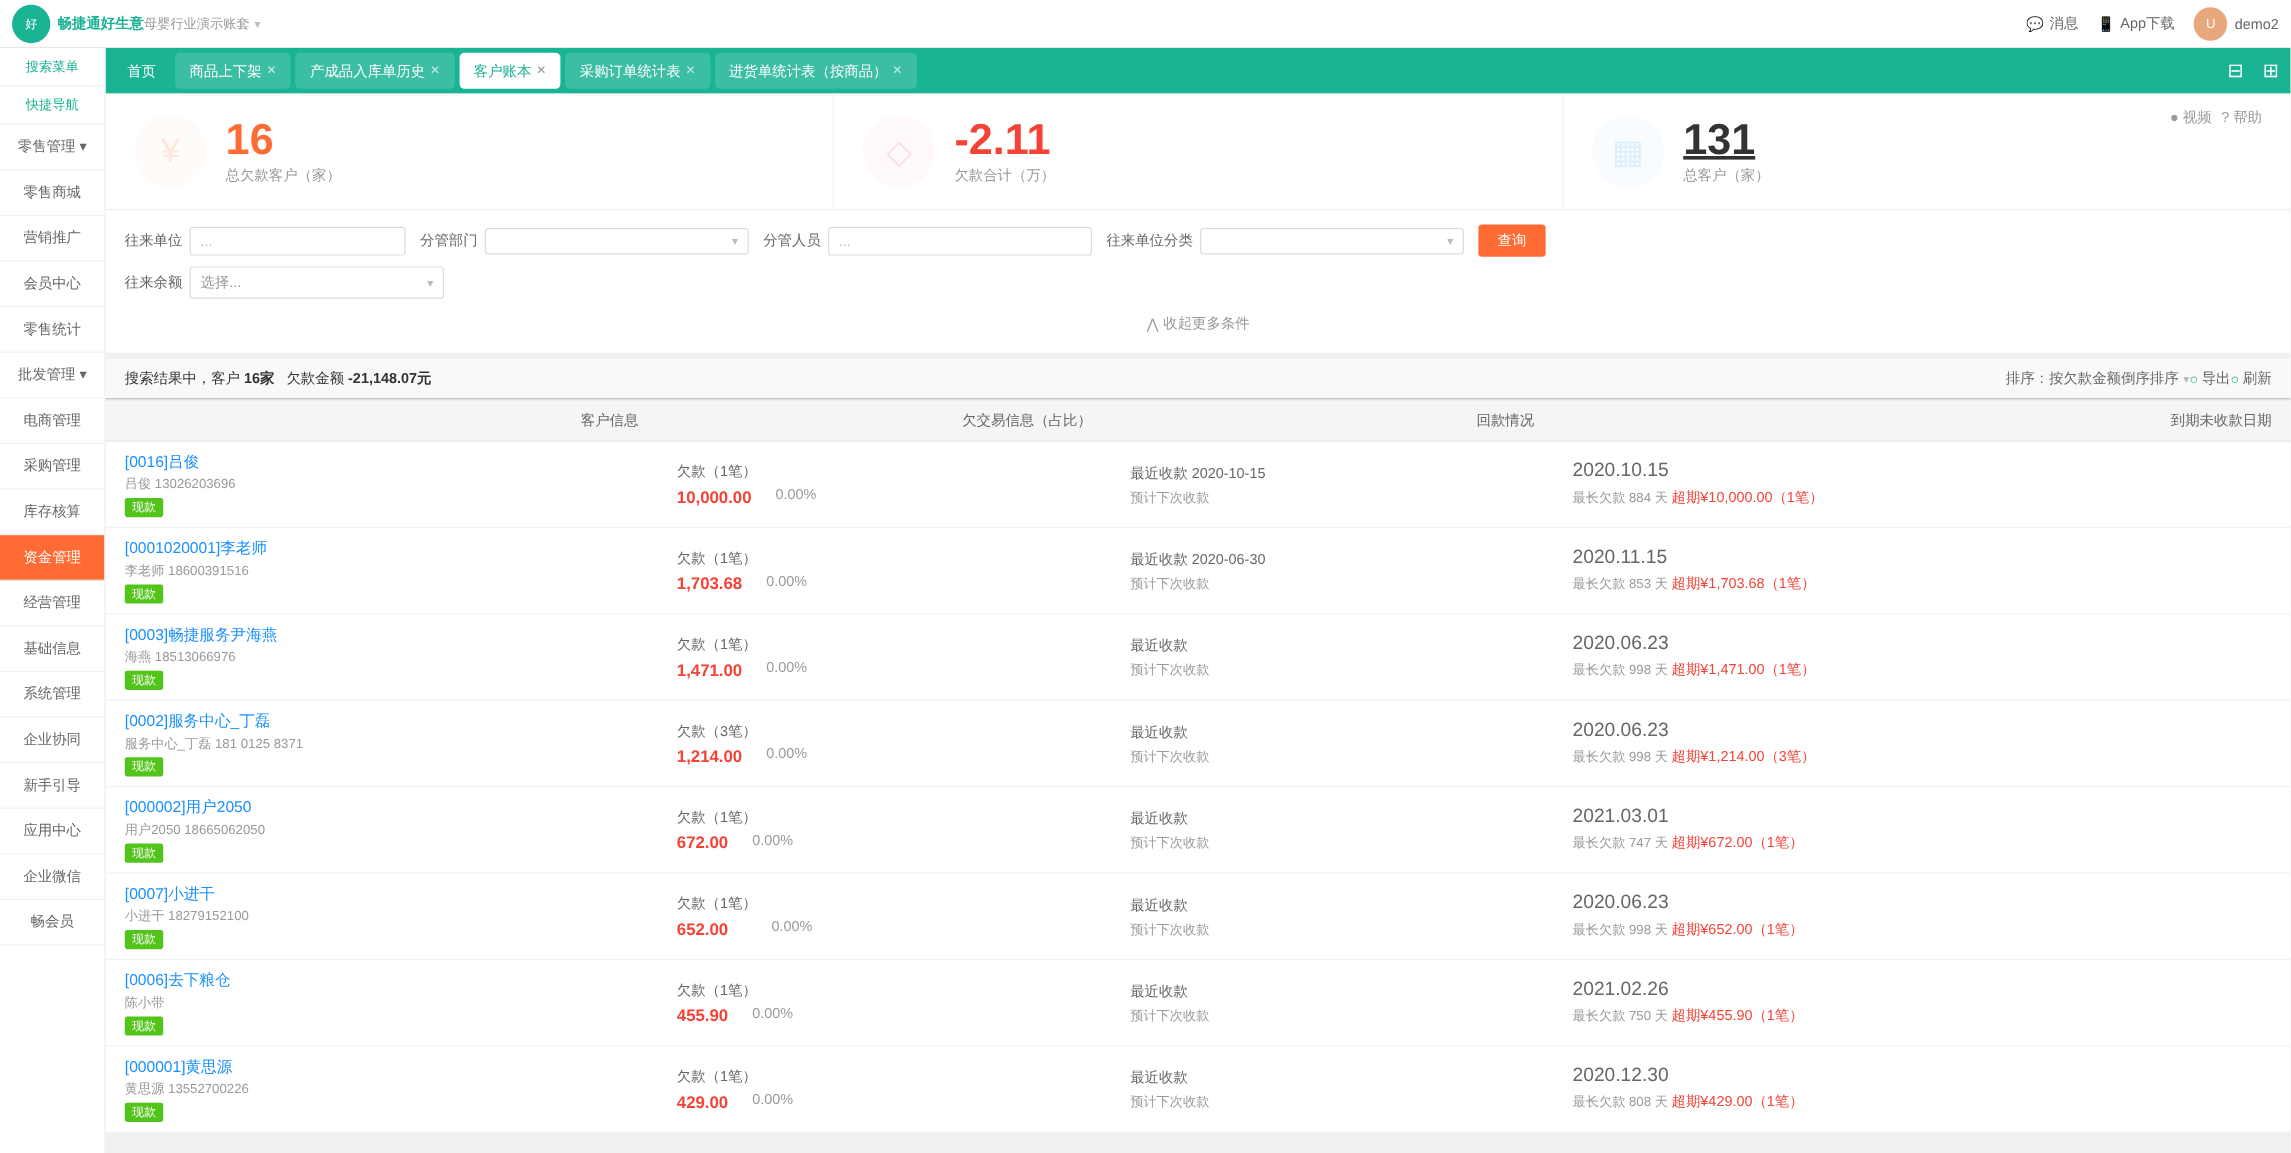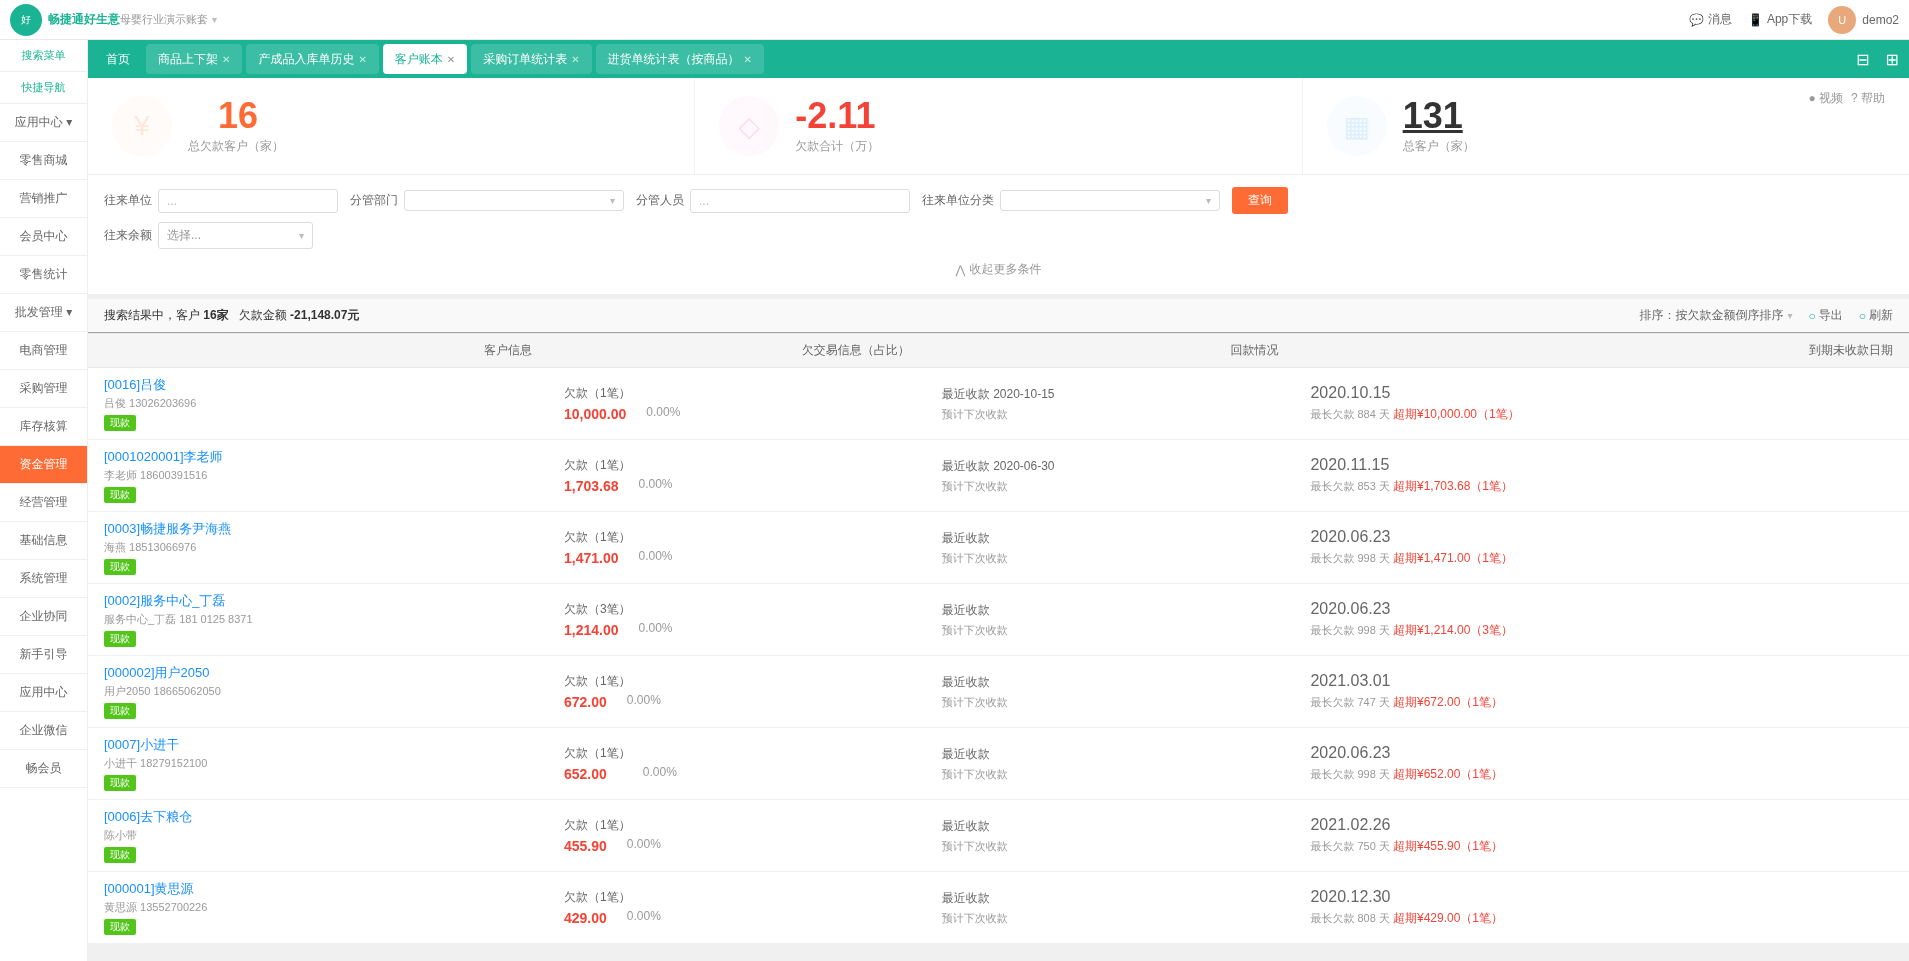--- a/index.html
+++ b/index.html
@@ -39,44 +39,44 @@
     
     .summary-row { display: flex; background: #fff; border-bottom: 1px solid #eee; }
     .summary-card { flex: 1; padding: 18px 24px; display: flex; align-items: center; gap: 16px; border-right: 1px solid #f0f0f0; position: relative; }
     .summary-card:last-child { border-right: none; }
     .card-icon { width: 60px; height: 60px; border-radius: 50%; display: flex; align-items: center; justify-content: center; font-size: 24px; opacity: 0.3; }
     .card-icon.orange { background: #ff6b35; color: #ff6b35; }
     .card-icon.pink { background: #e91e8c; color: #e91e8c; }
     .card-icon.blue { background: #2196f3; color: #2196f3; }
     .card-body { display: flex; flex-direction: column; }
     .card-number { font-size: 36px; font-weight: bold; line-height: 1; }
-    .card-number.orange { color: #ff6b35; margin-left: 30px; }
+    .card-number.orange { color: #ff6b35; }
     .card-number.red { color: #f44336; }
     .card-number.black { color: #333; font-weight: 900; text-decoration: underline; }
     .card-label { font-size: 12px; color: #999; margin-top: 4px; }
     .card-top-right { position: absolute; top: 12px; right: 24px; display: flex; gap: 8px; font-size: 12px; color: #999; }
     .card-top-right span { cursor: pointer; }
 
     
     .filter-area { background: #fff; padding: 12px 16px; border-bottom: 1px solid #eee; margin-bottom: 4px; }
     .filter-row { display: flex; align-items: center; gap: 12px; margin-bottom: 8px; flex-wrap: wrap; }
     .filter-item { display: flex; align-items: center; gap: 6px; }
     .filter-label { font-size: 12px; color: #666; white-space: nowrap; }
     .filter-input { border: 1px solid #ddd; border-radius: 3px; padding: 4px 8px; font-size: 12px; width: 180px; color: #333; display: flex; align-items: center; justify-content: space-between; cursor: pointer; background: #fff; }
     .filter-input.wide { width: 220px; }
-    .filter-select { border: 1px solid #ddd; border-radius: 3px; padding: 4px 8px; font-size: 12px; width: 155px; color: #999; display: flex; align-items: center; justify-content: space-between; cursor: pointer; background: #fff; }
+    .filter-select { border: 1px solid #ddd; border-radius: 3px; padding: 4px 8px; font-size: 12px; width: 212px; color: #999; display: flex; align-items: center; justify-content: space-between; cursor: pointer; background: #fff; }
     .filter-select.wide { width: 220px; }
     .search-btn { background: #ff6b35; color: #fff; border: none; border-radius: 3px; padding: 5px 16px; font-size: 12px; cursor: pointer; }
     .collapse-btn { display: flex; align-items: center; justify-content: center; gap: 4px; font-size: 12px; color: #999; cursor: pointer; padding: 4px; }
 
     
     .result-info-row { display: flex; justify-content: space-between; padding: 8px 16px; background: #f9f9f9; border-bottom: 1px solid #a3a3a3; }
     .result-info { font-size: 12px; color: #666; }
     .result-info span { color: #333; }
-    .result-actions { display: flex; align-items: center; gap: 16px; font-size: 12px; color: #666; }
+    .result-actions { display: flex; align-items: center; gap: 0; font-size: 12px; color: #666; }
     .sort-select { display: flex; align-items: center; gap: 4px; cursor: pointer; }
     .action-btn { display: flex; align-items: center; gap: 3px; cursor: pointer; }
     .action-btn .icon { color: #1ab394; }
 
     
     .data-table { background: #fff; width: 100%; border-collapse: collapse; }
     .data-table thead th { background: #f5f5f5; border-bottom: 1px solid #e8e8e8; border-top: 1px solid #e8e8e8; padding: 8px 16px; font-size: 12px; color: #666; font-weight: normal; text-align: right; }
     .data-table tbody tr { border-bottom: 1px solid #f0f0f0; }
     .data-table tbody td { padding: 8px 16px; font-size: 12px; vertical-align: middle; }
 
@@ -131,21 +131,21 @@
         <span class="demo-name">demo2</span>
       </div>
     </div>
   </div>
 
   <div class="main-area">
 
     <div class="sidebar">
       <div class="sidebar-top-btn">搜索菜单</div>
       <div class="sidebar-top-btn">快捷导航</div>
-      <div class="sidebar-item">应用中心 ▾</div>
+      <div class="sidebar-item">零售管理 ▾</div>
       <div class="sidebar-item">零售商城</div>
       <div class="sidebar-item">营销推广</div>
       <div class="sidebar-item">会员中心</div>
       <div class="sidebar-item">零售统计</div>
       <div class="sidebar-item">批发管理 ▾</div>
       <div class="sidebar-item">电商管理</div>
       <div class="sidebar-item">采购管理</div>
       <div class="sidebar-item">库存核算</div>
       <div class="sidebar-item active">资金管理</div>
       <div class="sidebar-item">经营管理</div>

